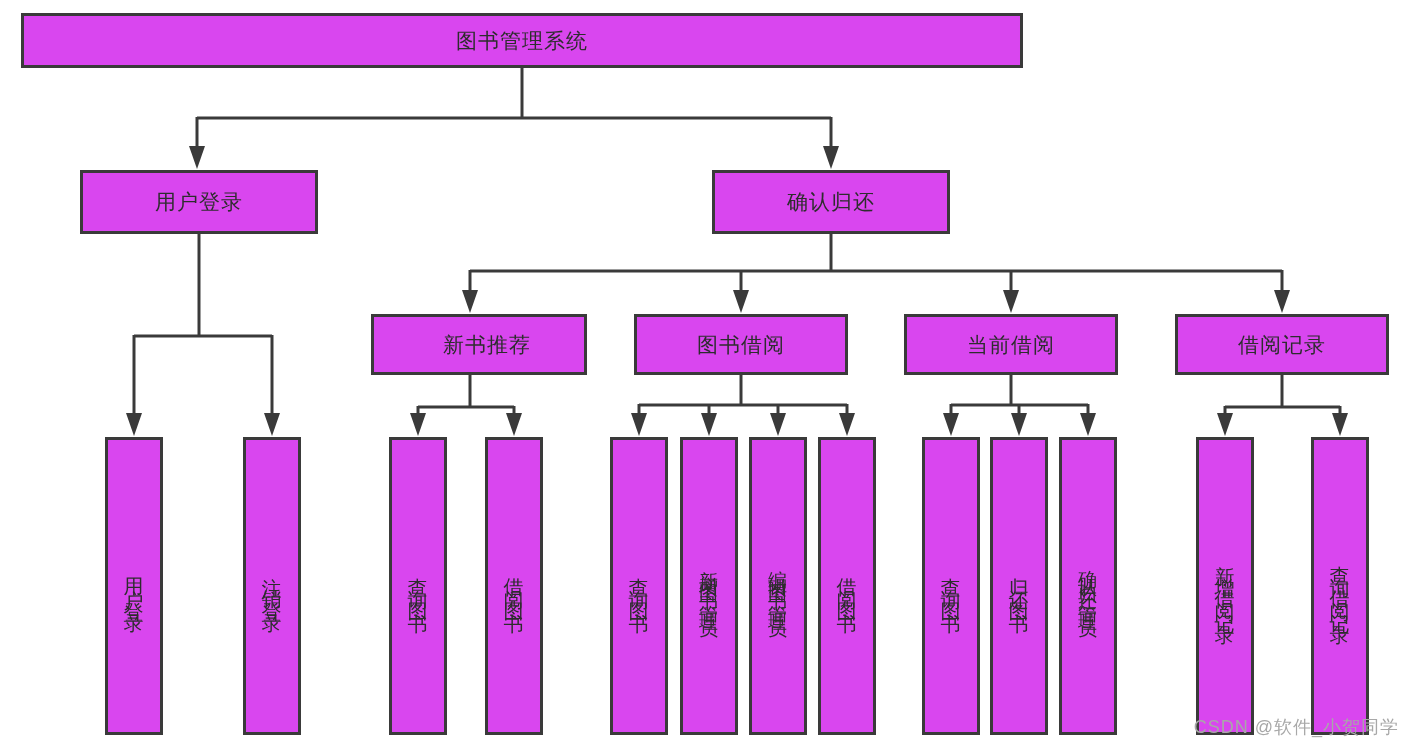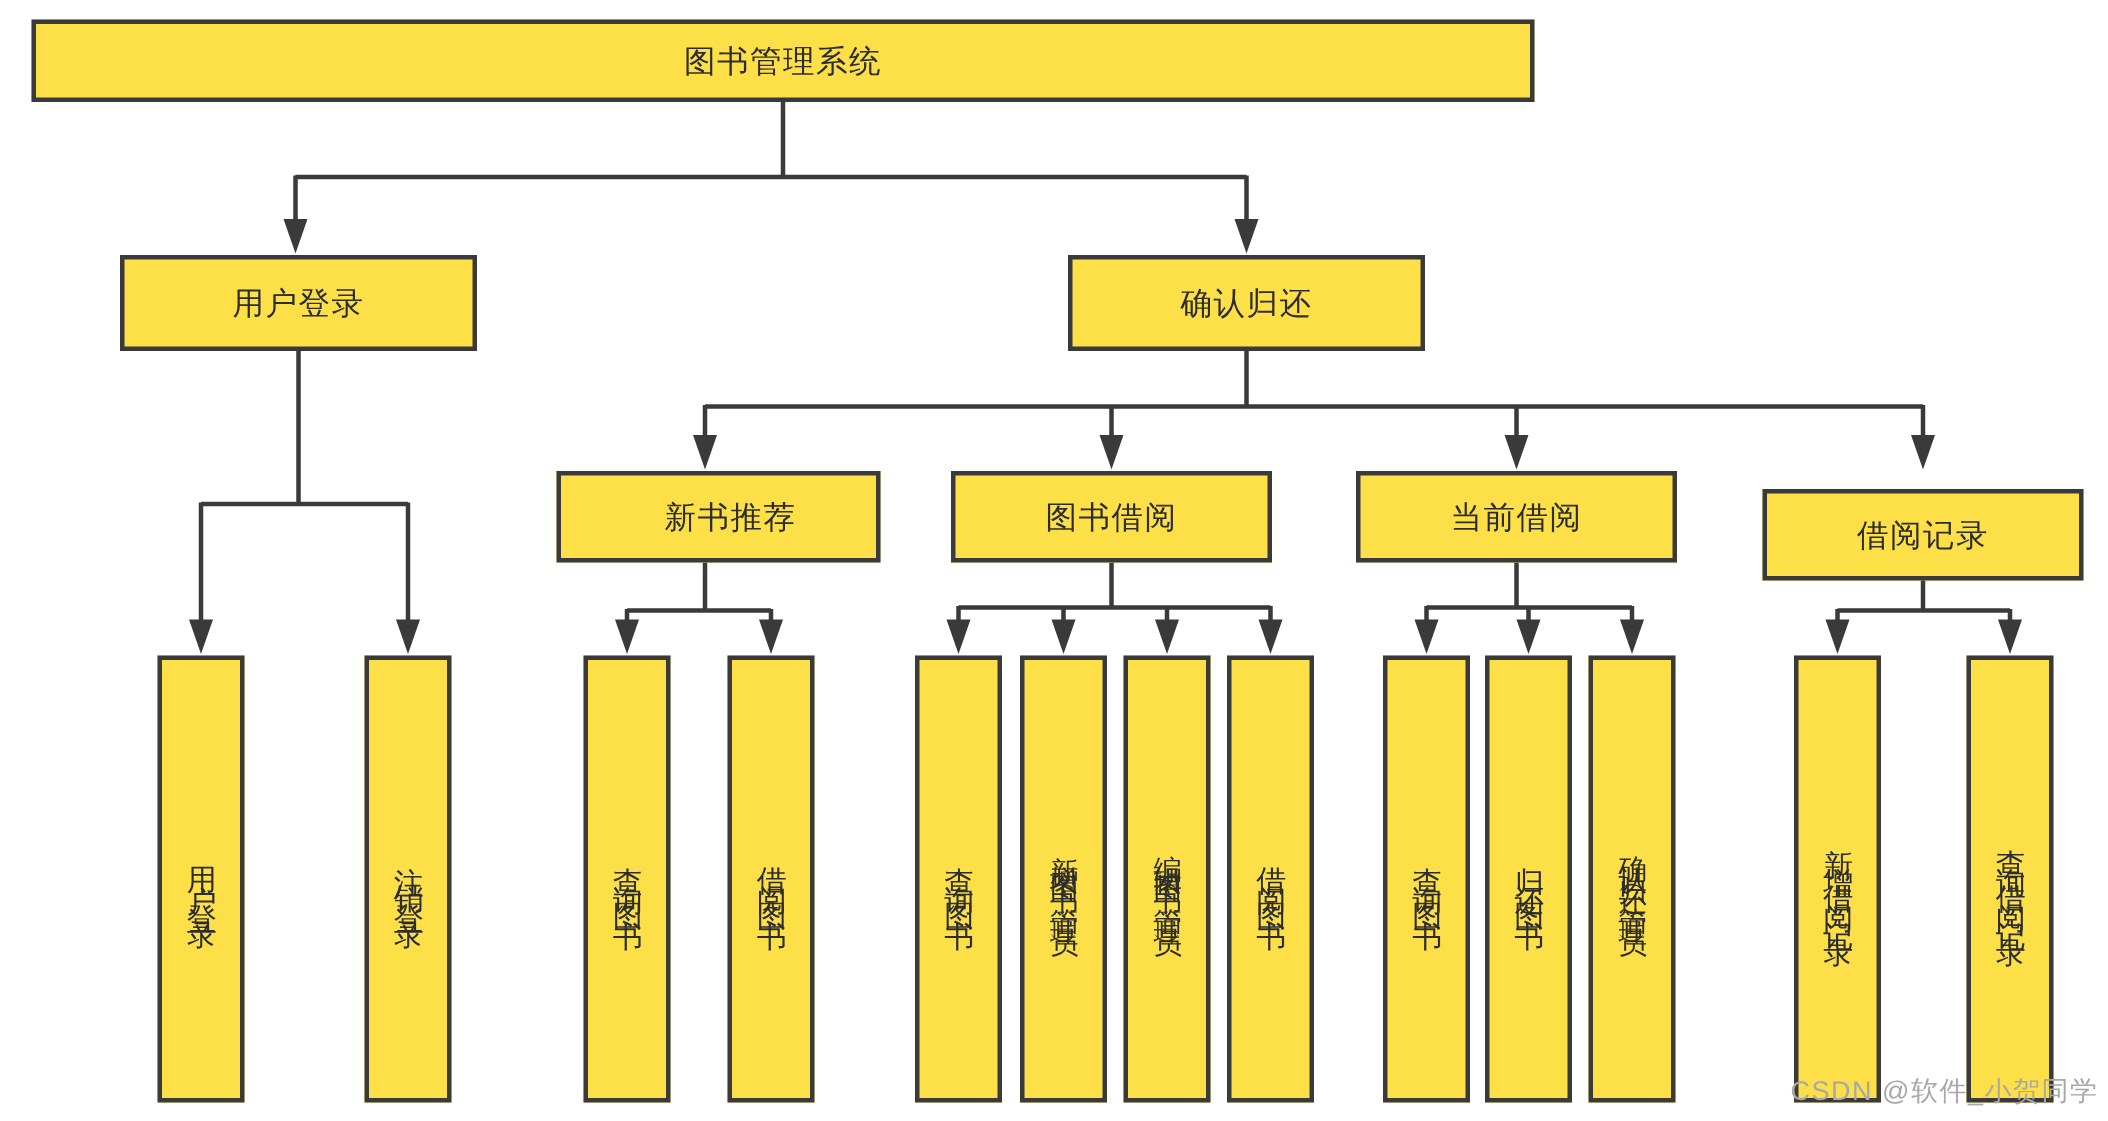--- a/index.html
+++ b/index.html
@@ -18,21 +18,21 @@
   .connectors {
     position: absolute;
     left: 0;
     top: 0;
     z-index: 1;
   }
   .node {
     position: absolute;
     box-sizing: border-box;
     border: 3px solid #3a3a3a;
-    background: #fde047;
+    background: #d946ef;
     display: flex;
     align-items: center;
     justify-content: center;
     color: #2d2d2d;
     z-index: 2;
   }
   .node.h span {
     font-size: 21px;
     letter-spacing: 1px;
     white-space: nowrap;
@@ -51,21 +51,21 @@
   }
   
   .n-root { left: 21px;  top: 13px;  width: 1002px; height: 55px; }
   
   .n-l1a  { left: 80px;  top: 170px; width: 238px; height: 64px; }
   .n-l1b  { left: 712px; top: 170px; width: 238px; height: 64px; }
   
   .n-l2a  { left: 371px;  top: 314px; width: 216px; height: 61px; padding-left: 16px; }
   .n-l2b  { left: 634px;  top: 314px; width: 214px; height: 61px; }
   .n-l2c  { left: 904px;  top: 314px; width: 214px; height: 61px; }
-  .n-l2d  { left: 1175px; top: 314px; width: 214px; height: 61px; margin-top: 12px; }
+  .n-l2d  { left: 1175px; top: 314px; width: 214px; height: 61px; }
   
   .leaf { top: 437px; width: 58px; height: 298px; }
   .n-ua { left: 105px; }
   .n-ub { left: 243px; }
   .n-na { left: 389px; }
   .n-nb { left: 485px; }
   .n-ba { left: 610px; }
   .n-bb { left: 680px; }
   .n-bc { left: 749px; }
   .n-bd { left: 818px; }

